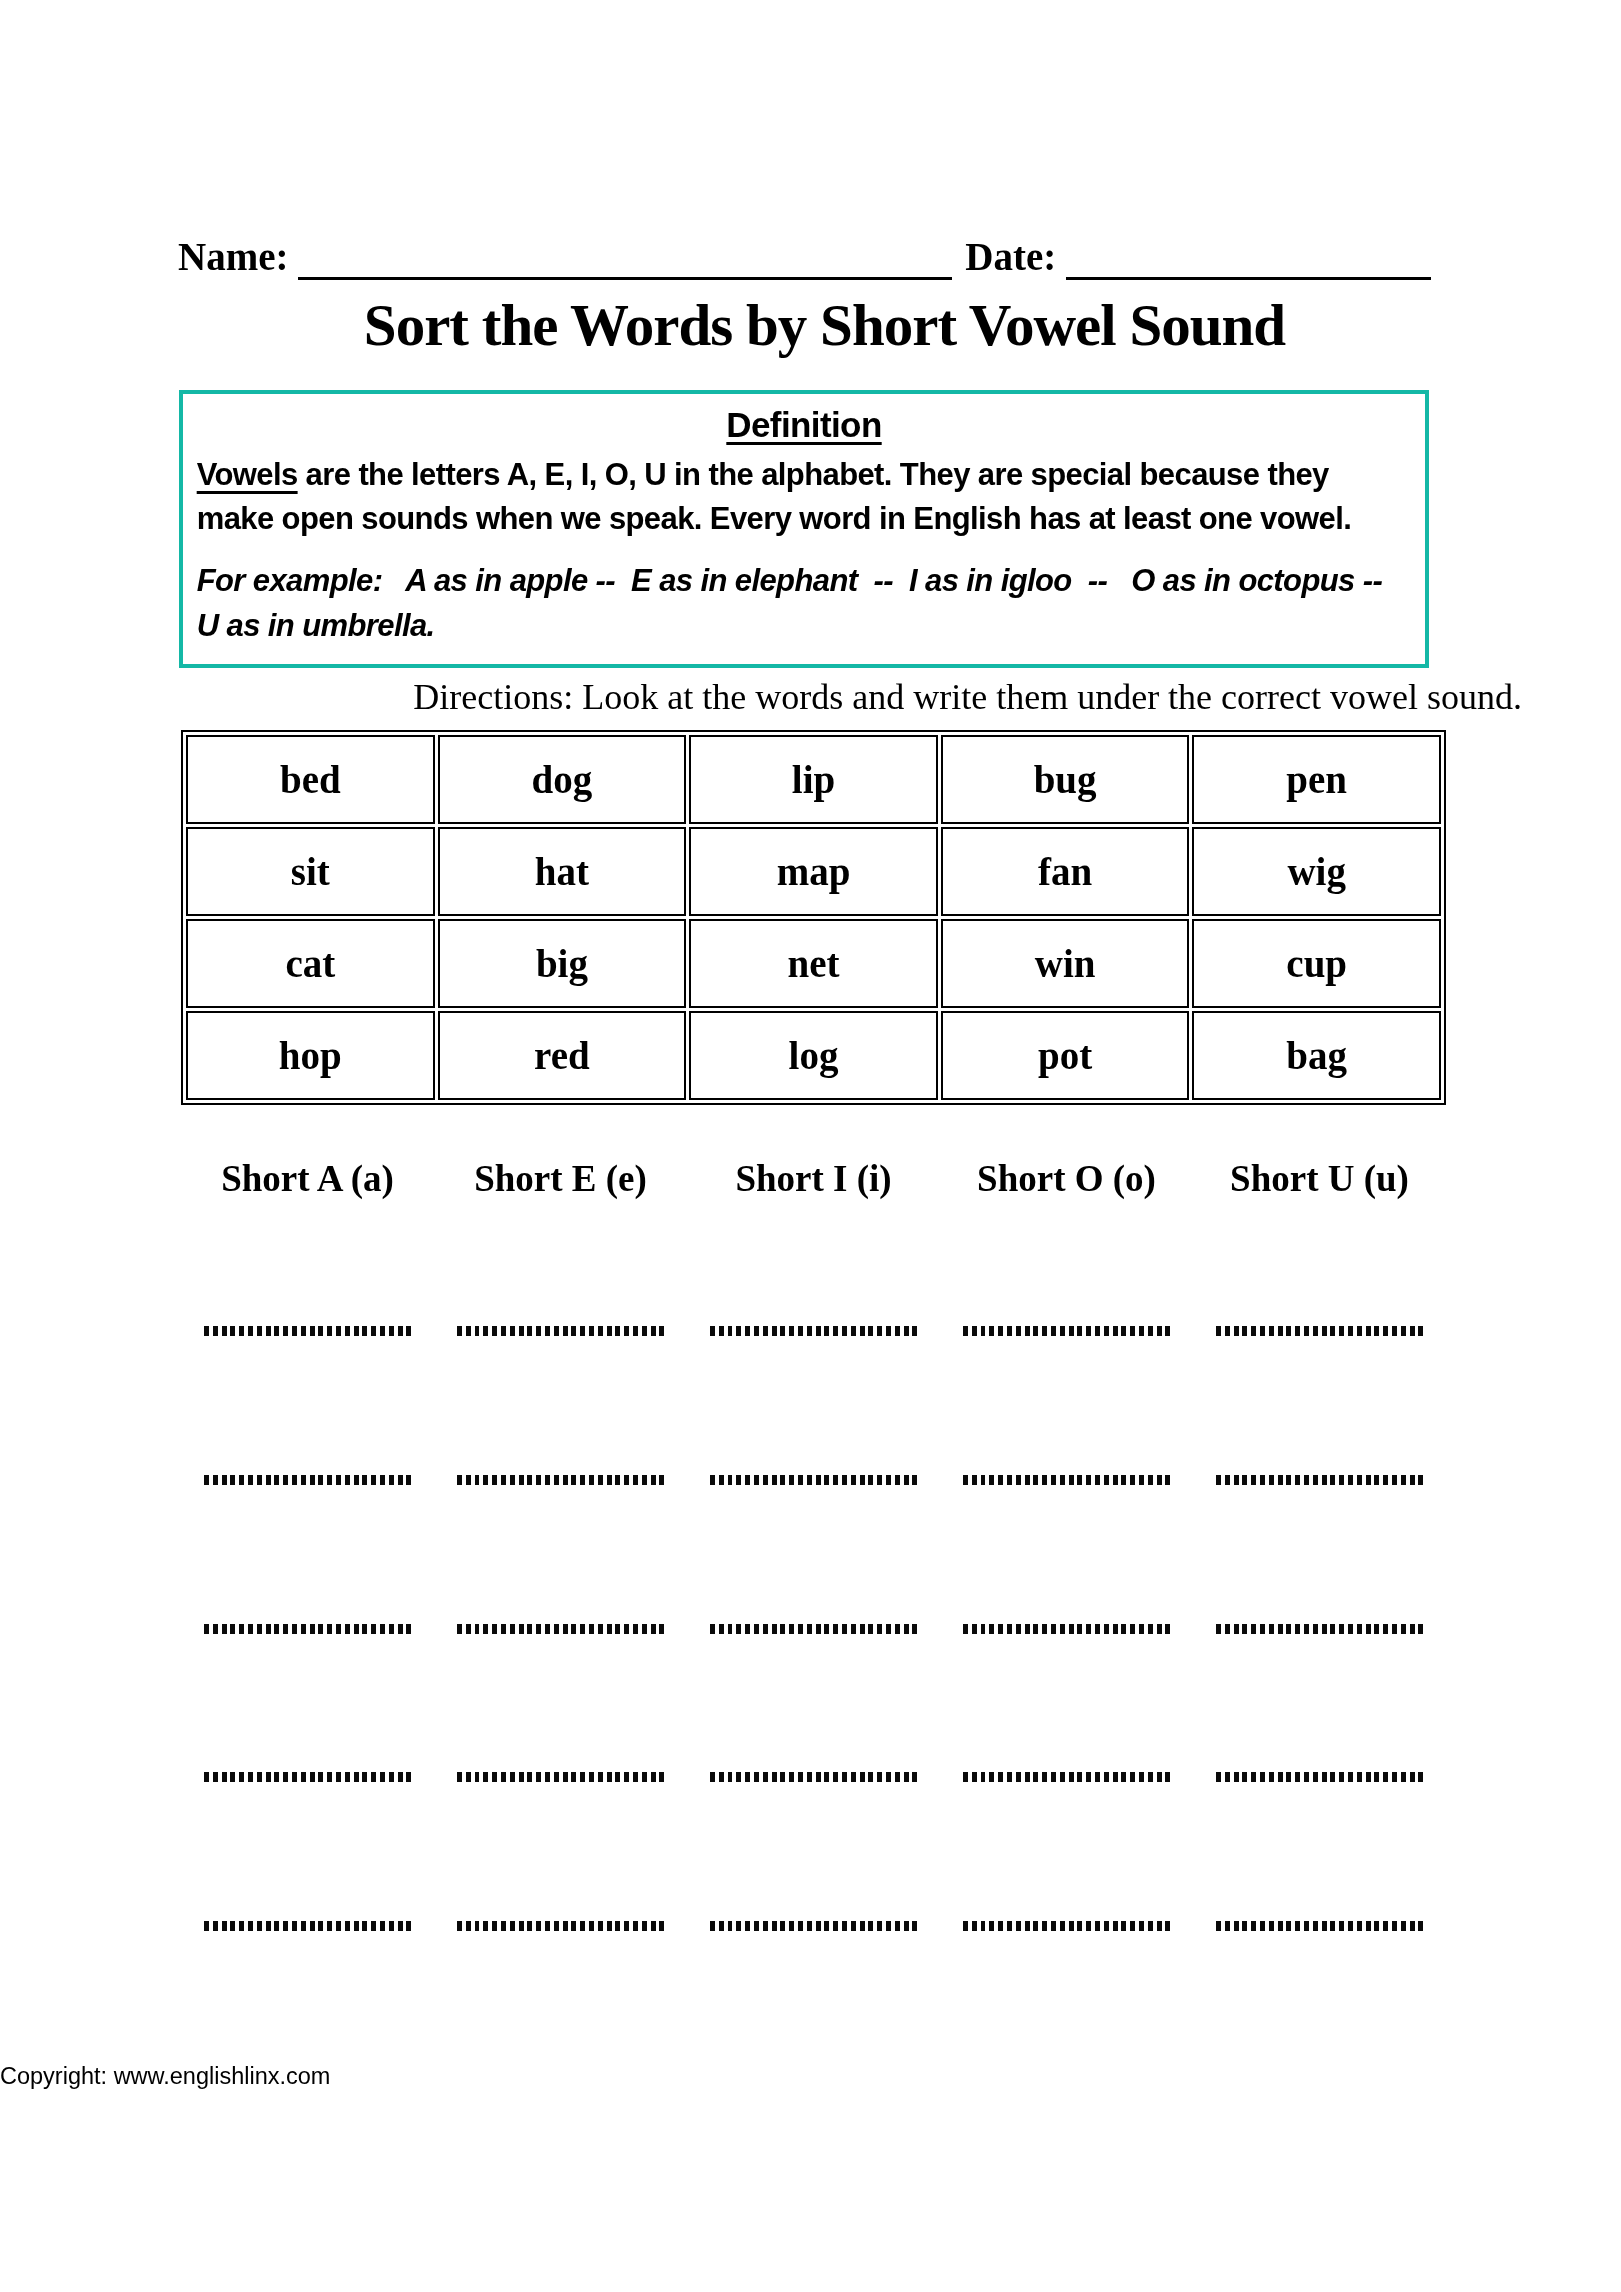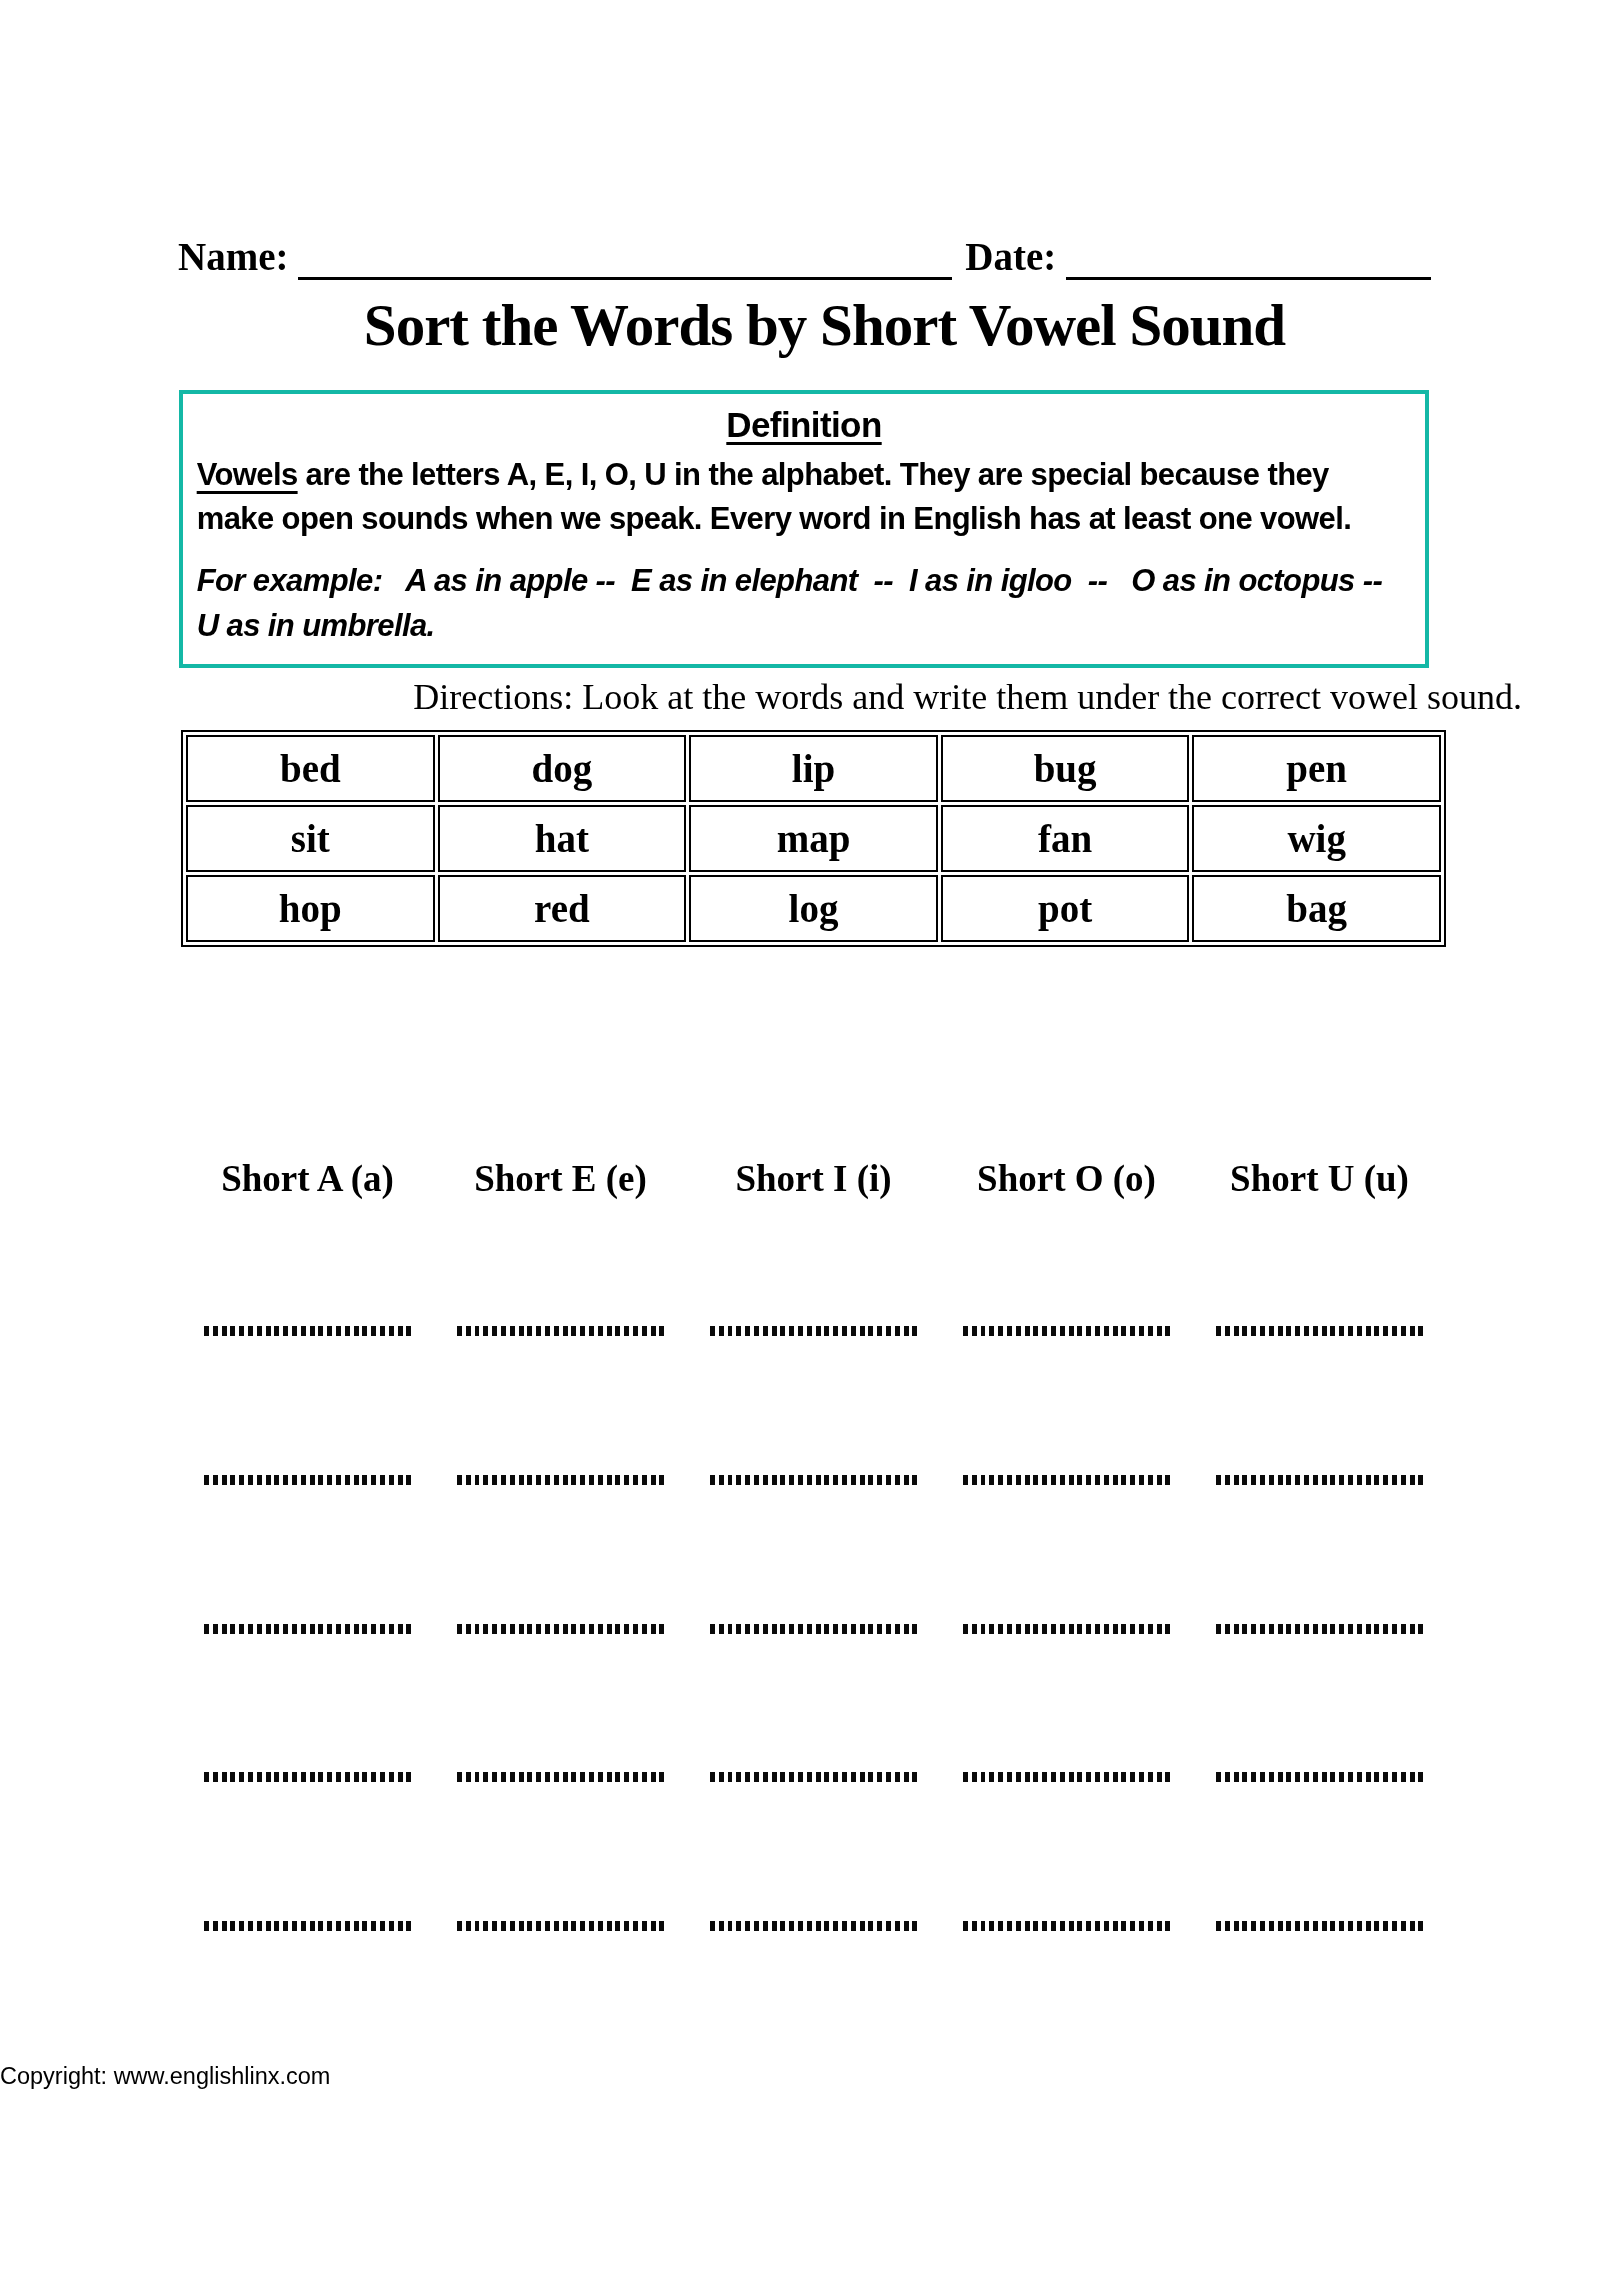--- a/index.html
+++ b/index.html
@@ -101,21 +101,21 @@
     border: 2px solid #000;
     table-layout: fixed;
   }
   table.word-table td {
     border: 2px solid #000;
     height: 55px;
     text-align: center;
     vertical-align: middle;
     font-weight: bold;
     font-size: 39px;
-    padding: 4px;
+    padding: 15px;
   }
 
   
   .answers {
     position: absolute;
     top: 1155px; left: 181px; width: 1265px; height: 804px;
   }
   .answer-headers {
     display: grid;
     grid-template-columns: repeat(5, 1fr);
@@ -188,20 +188,27 @@
           <td>pen</td>
         </tr>
         <tr>
           <td>sit</td>
           <td>hat</td>
           <td>map</td>
           <td>fan</td>
           <td>wig</td>
         </tr>
         <tr>
+          <td>cat</td>
+          <td>big</td>
+          <td>net</td>
+          <td>win</td>
+          <td>cup</td>
+        </tr>
+        <tr>
           <td>hop</td>
           <td>red</td>
           <td>log</td>
           <td>pot</td>
           <td>bag</td>
         </tr>
       </tbody>
     </table>
   </div>
 

